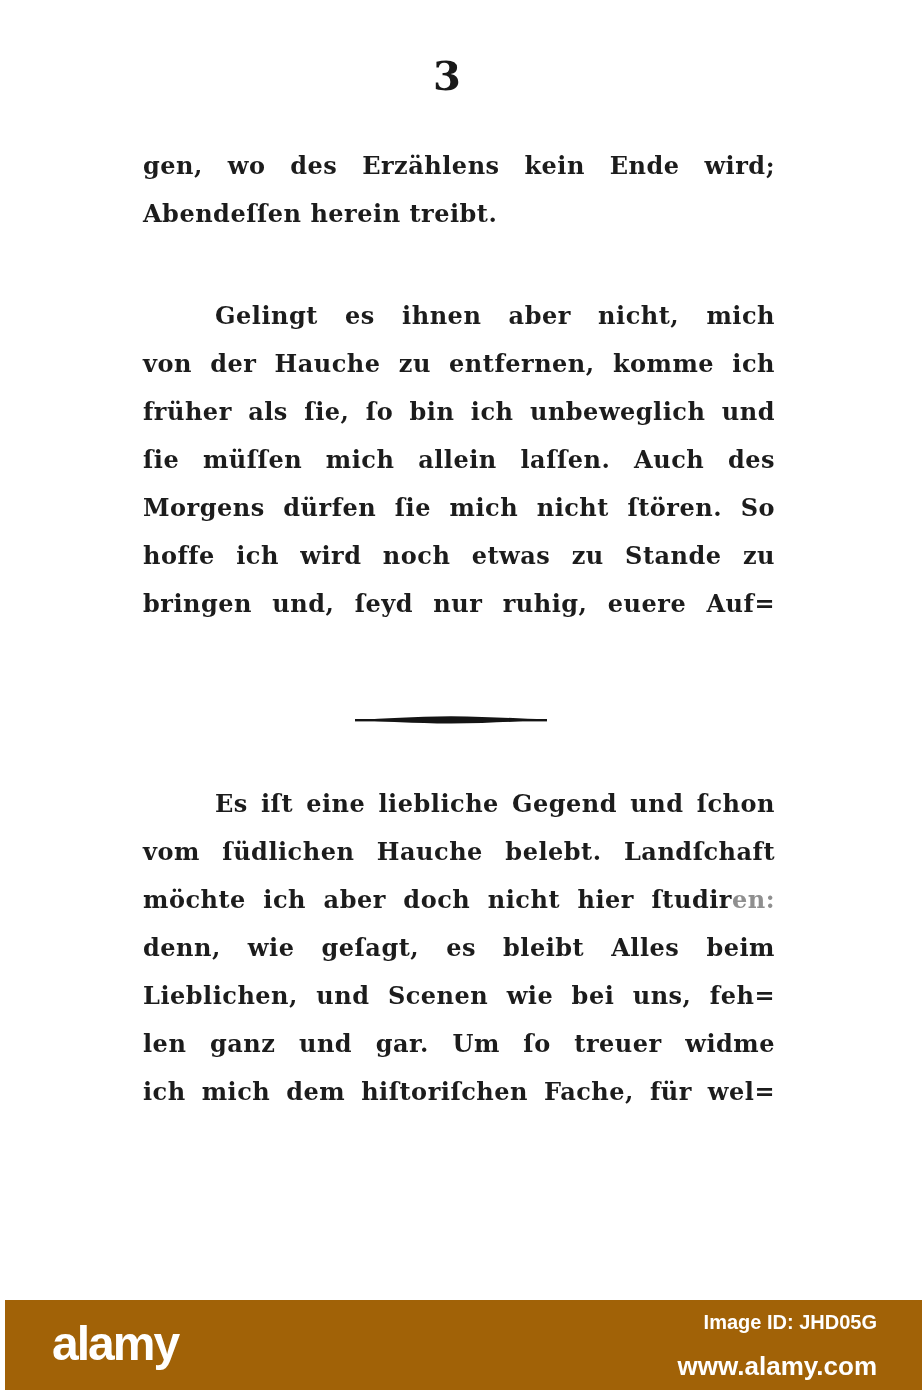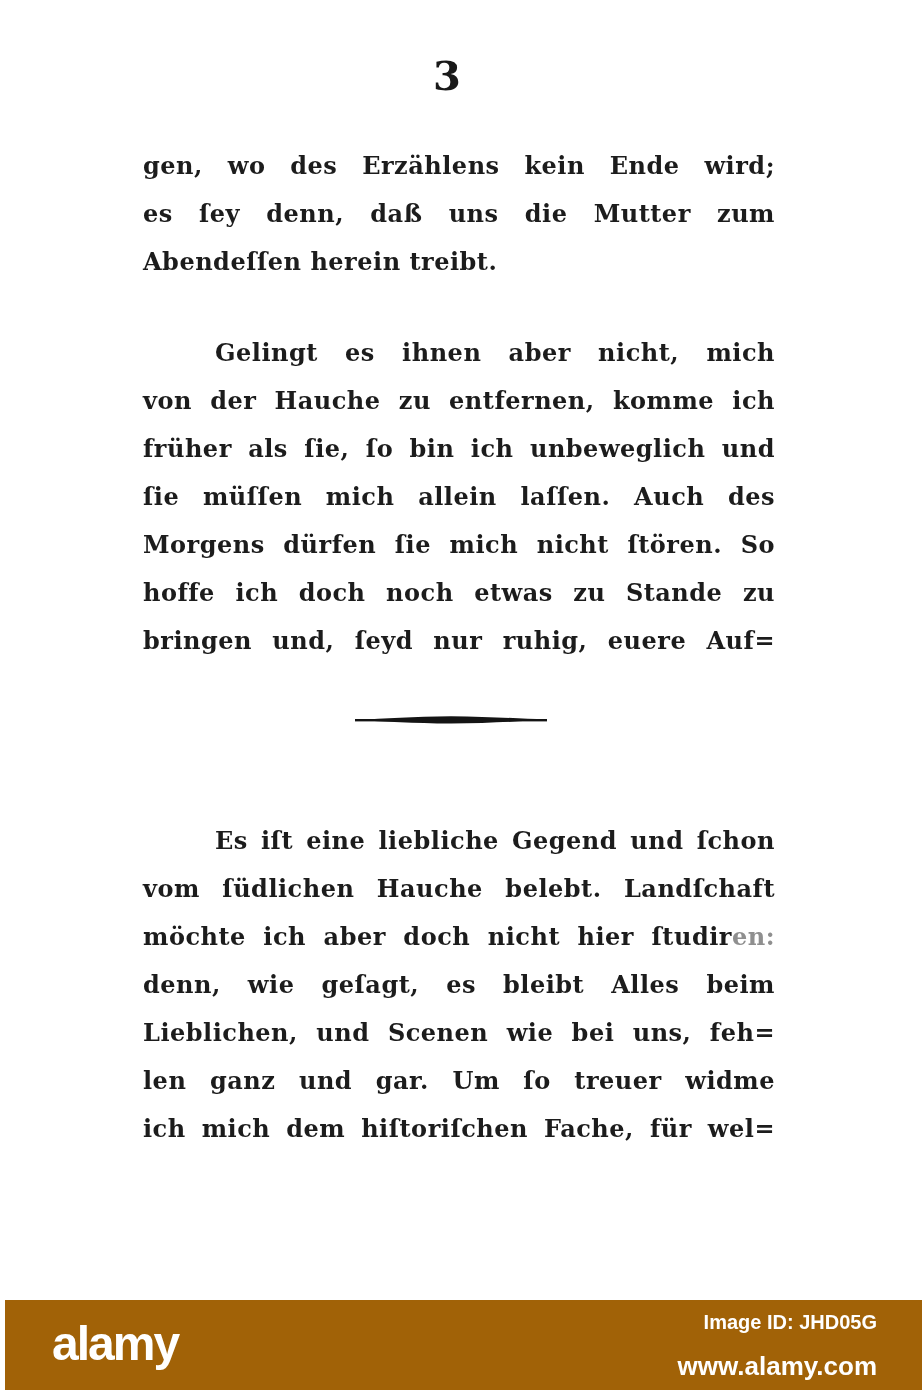--- a/index.html
+++ b/index.html
@@ -36,21 +36,21 @@
     font-size: 24px;
     font-weight: 700;
     text-align: justify;
     text-align-last: justify;
     letter-spacing: 0.5px;
   }
   .line.flush {
     text-align: right;
     text-align-last: left;
   }
-  .line.indent { padding-left: 72px; margin-top: 37px; }
+  .line.indent { padding-left: 72px; }
   .faded { color: #8f8f8f; }
   .divider {
     position: absolute;
     left: 355px;
     top: 712px;
     width: 192px;
     height: 16px;
   }
   .divider svg { display: block; width: 100%; height: 100%; }
   .wm-bar {
@@ -86,31 +86,30 @@
 </style>
 </head>
 <body>
 
 <div class="canvas">
 
   <div class="page-number">3</div>
 
   <div class="para p1">
     <div class="line">gen, wo des Erzählens kein Ende wird;</div>
-    <div class="line">es ſey denn, daß uns die Mutter zum</div>
     <div class="line flush">Abendeſſen herein treibt.</div>
   </div>
 
   <div class="para p2">
     <div class="line indent">Gelingt es ihnen aber nicht, mich</div>
     <div class="line">von der Hauche zu entfernen, komme ich</div>
     <div class="line">früher als ſie, ſo bin ich unbeweglich und</div>
     <div class="line">ſie müſſen mich allein laſſen. Auch des</div>
     <div class="line">Morgens dürfen ſie mich nicht ſtören. So</div>
-    <div class="line">hoffe ich doch noch etwas zu Stande zu</div>
+    <div class="line">hoffe ich wird noch etwas zu Stande zu</div>
     <div class="line">bringen und, ſeyd nur ruhig, euere Auf=</div>
   </div>
 
   <div class="divider">
     <svg viewBox="0 0 192 16" preserveAspectRatio="none" aria-hidden="true">
       <path d="M2,8 C30,6.2 58,4.8 96,4.2 C134,4.8 166,6.4 190,7.6 C166,9.4 134,11.2 96,11.6 C58,11.2 30,9.6 2,8 Z" fill="#141414"></path>
       <rect x="0" y="7" width="192" height="2.4" fill="#141414"></rect>
     </svg>
   </div>
 

